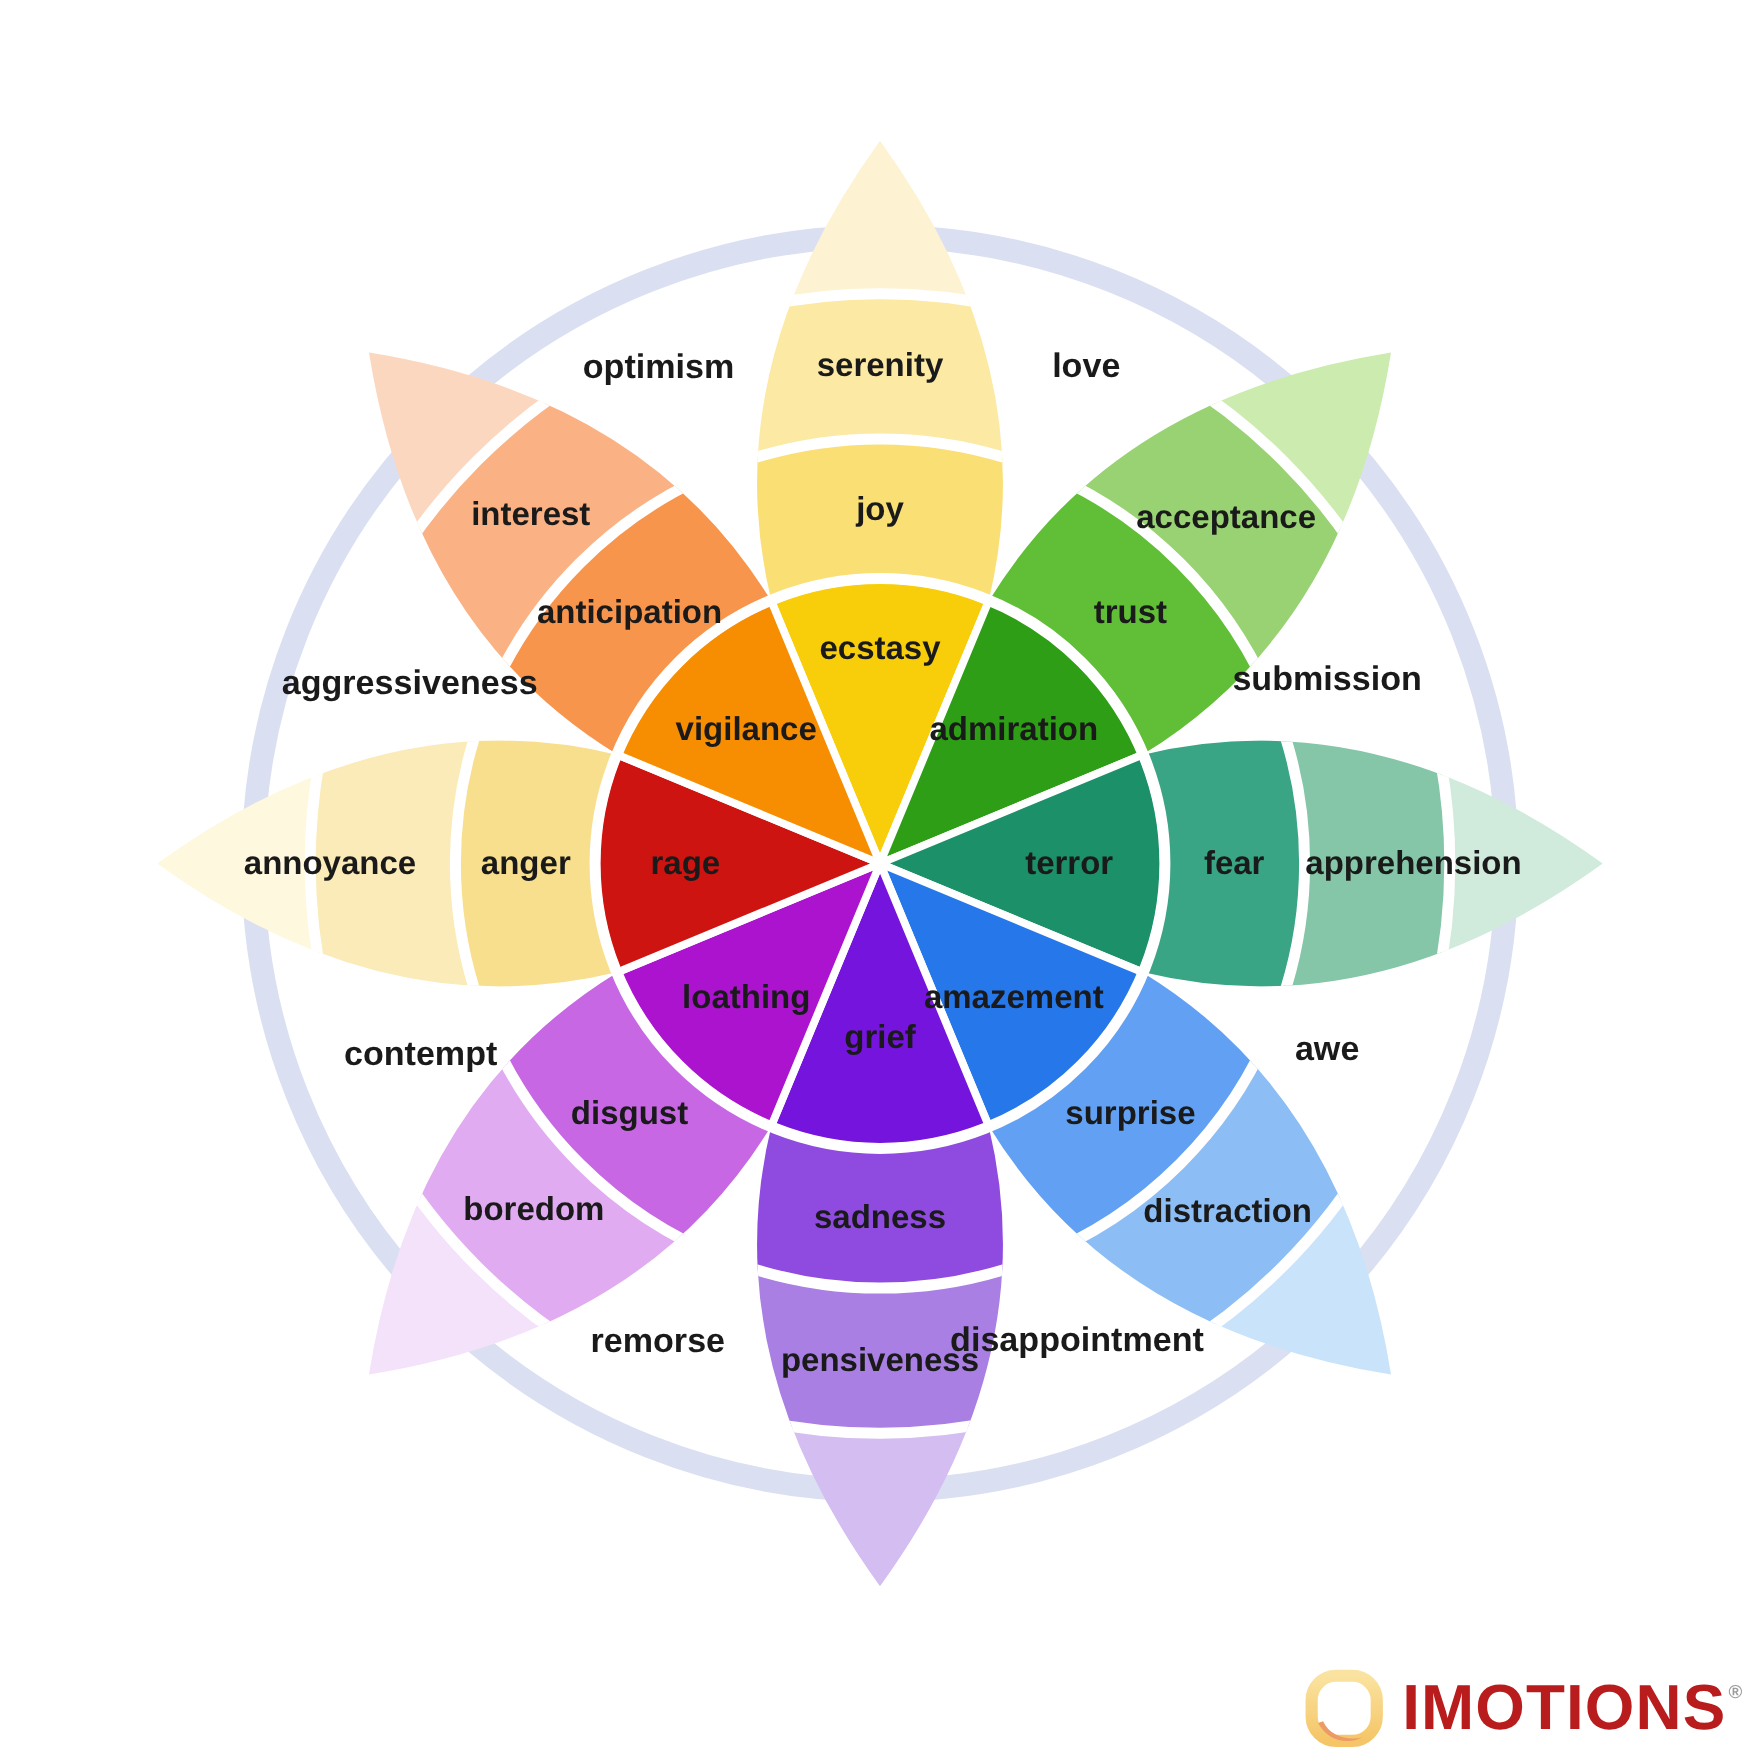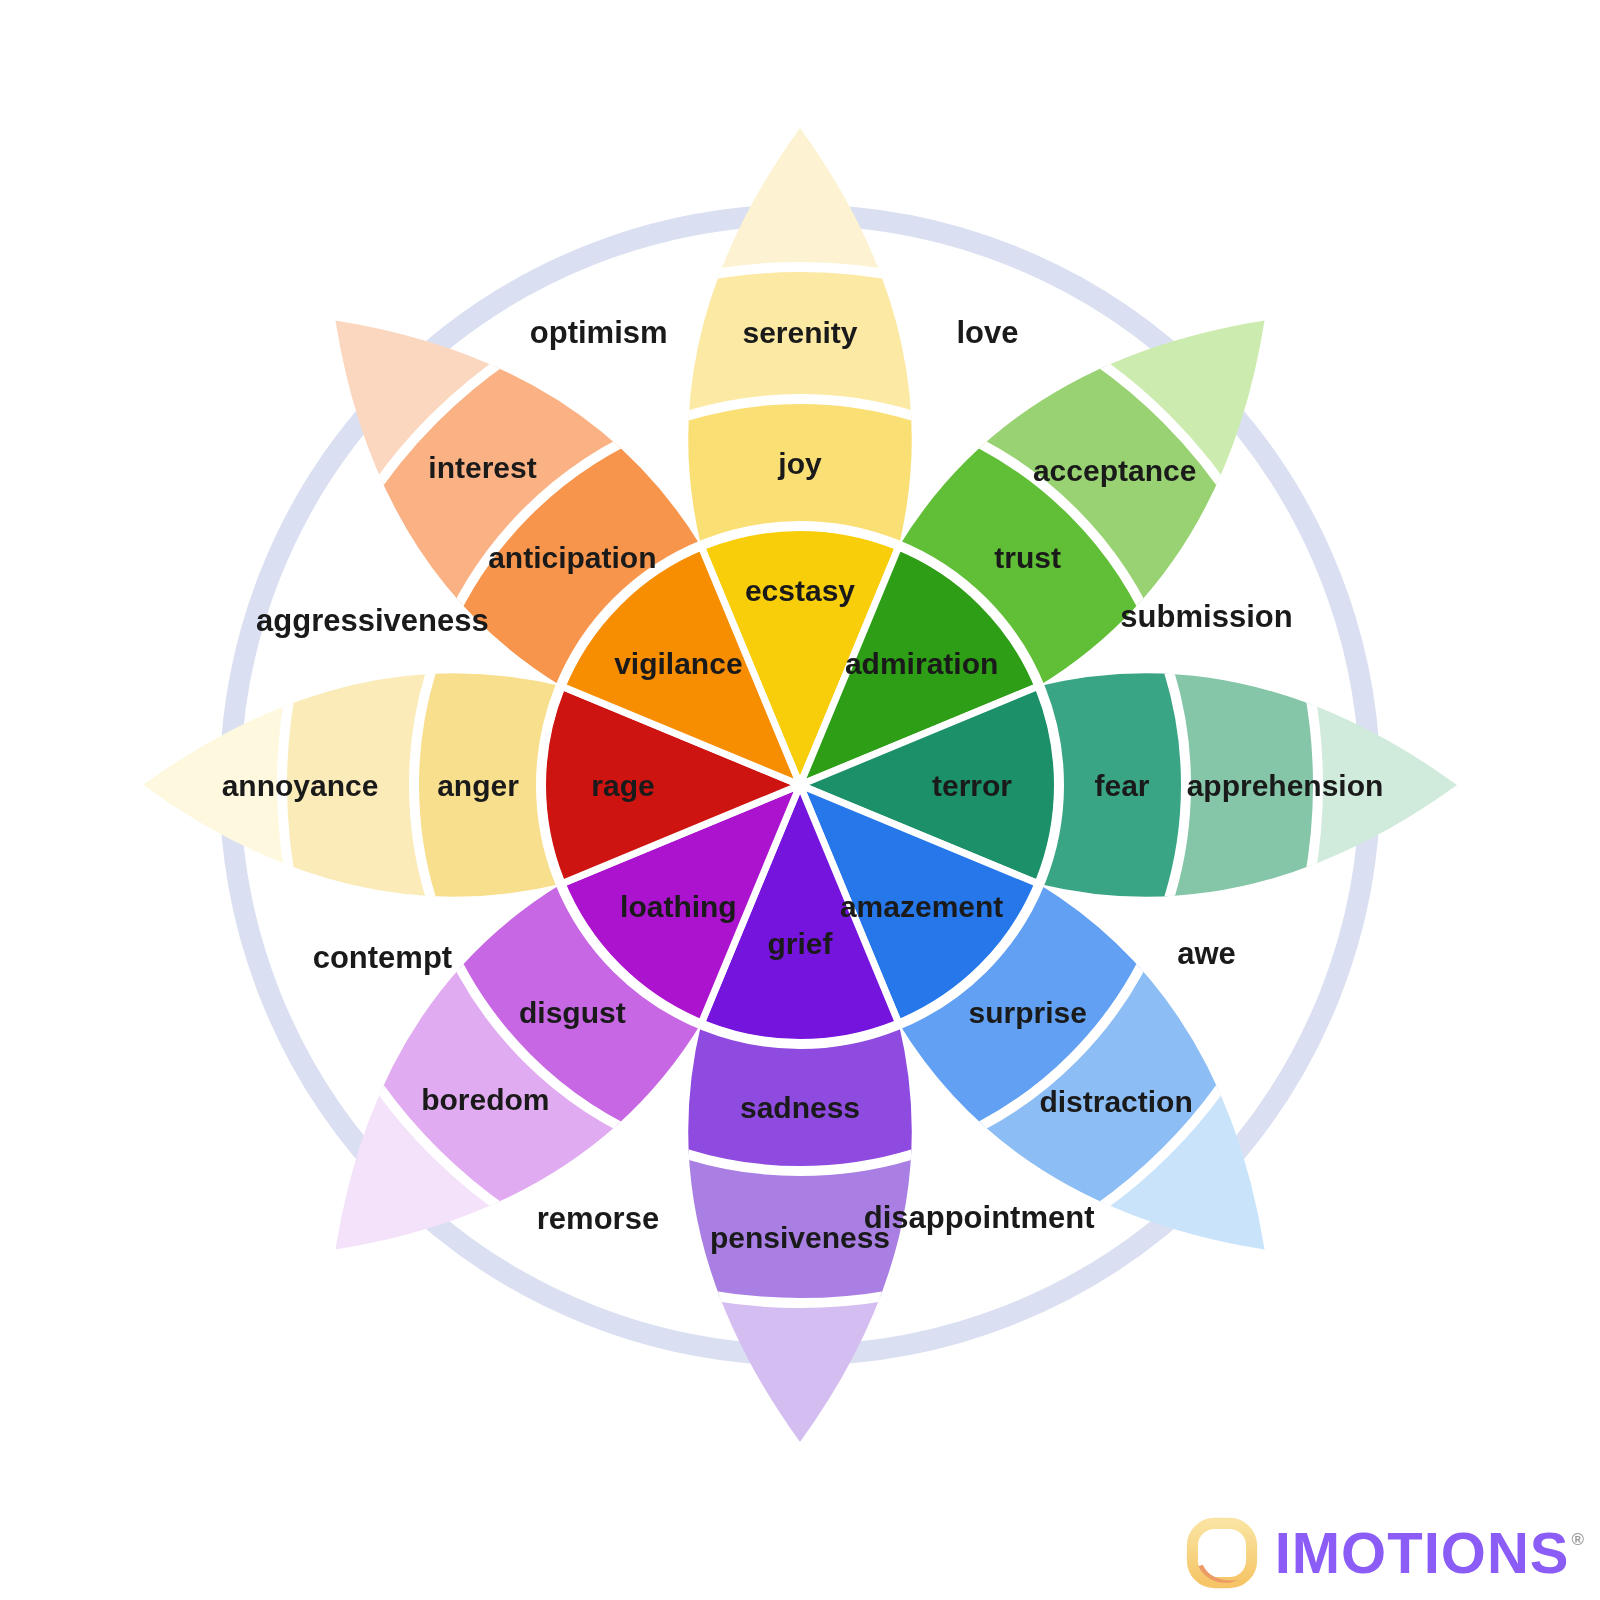--- a/index.html
+++ b/index.html
@@ -147,15 +147,15 @@
     <defs>
       <linearGradient id="goldGrad" x1="0" y1="0" x2="0" y2="1">
         <stop offset="0" id="goldGradTop" stop-color="#FAE3A0"></stop>
         <stop offset="1" id="goldGradBot" stop-color="#F5C567"></stop>
       </linearGradient>
     </defs>
     <rect x="10" y="10" width="80" height="80" rx="30" ry="30" fill="none" stroke="url(#goldGrad)" stroke-width="15"></rect>
     <path id="logo-swoosh" d="M 18 68 C 28 88 52 96 72 86 C 54 90 32 84 24 66 Z" fill="#EC9A66"></path>
   </svg>
   <div>
-    <span class="logo-text" id="logo-text-el" style="color: #8b5cf6;">IMOTIONS</span><span class="logo-reg" id="logo-reg-el" style="color: rgb(156, 156, 156);">®</span>
+    <span class="logo-text" id="logo-text-el" style="color: #b91c1c;">IMOTIONS</span><span class="logo-reg" id="logo-reg-el" style="color: rgb(156, 156, 156);">®</span>
   </div>
 </div>
 
 </body></html>

